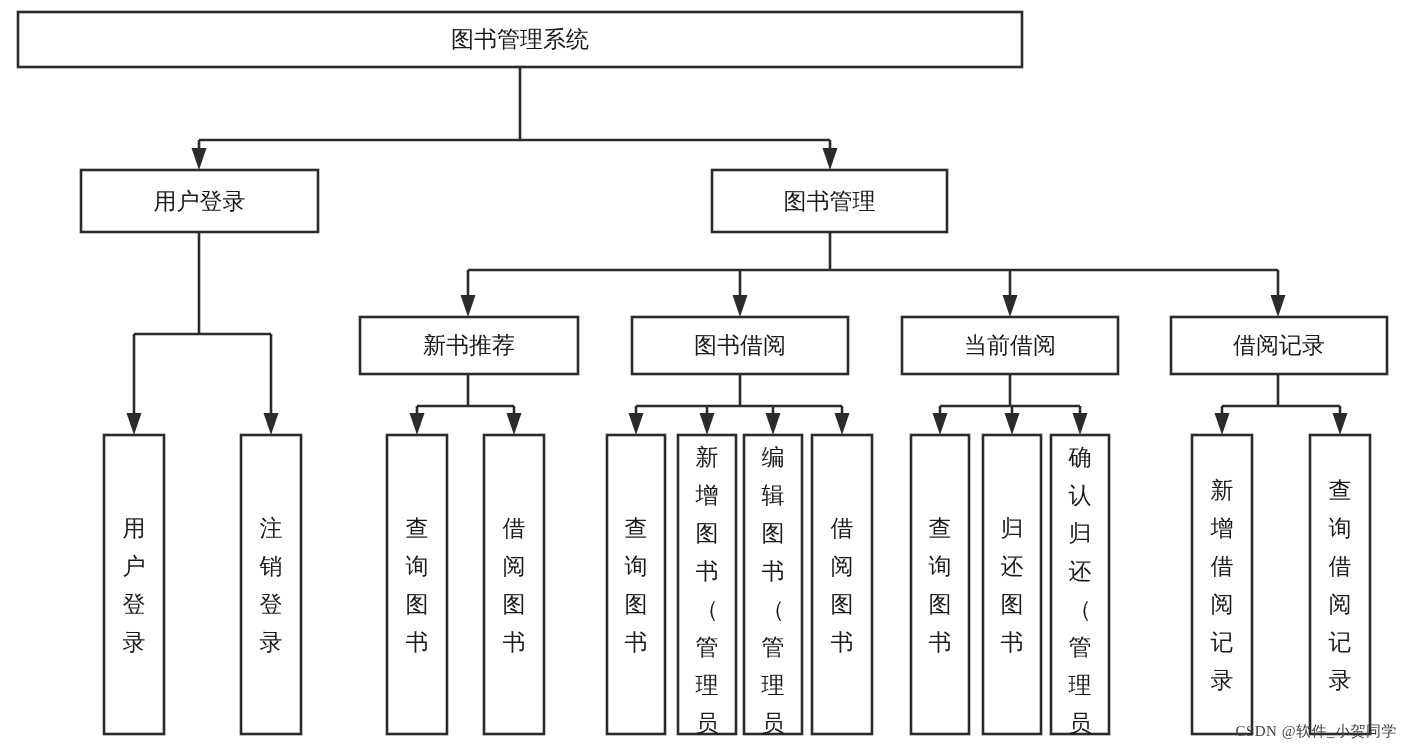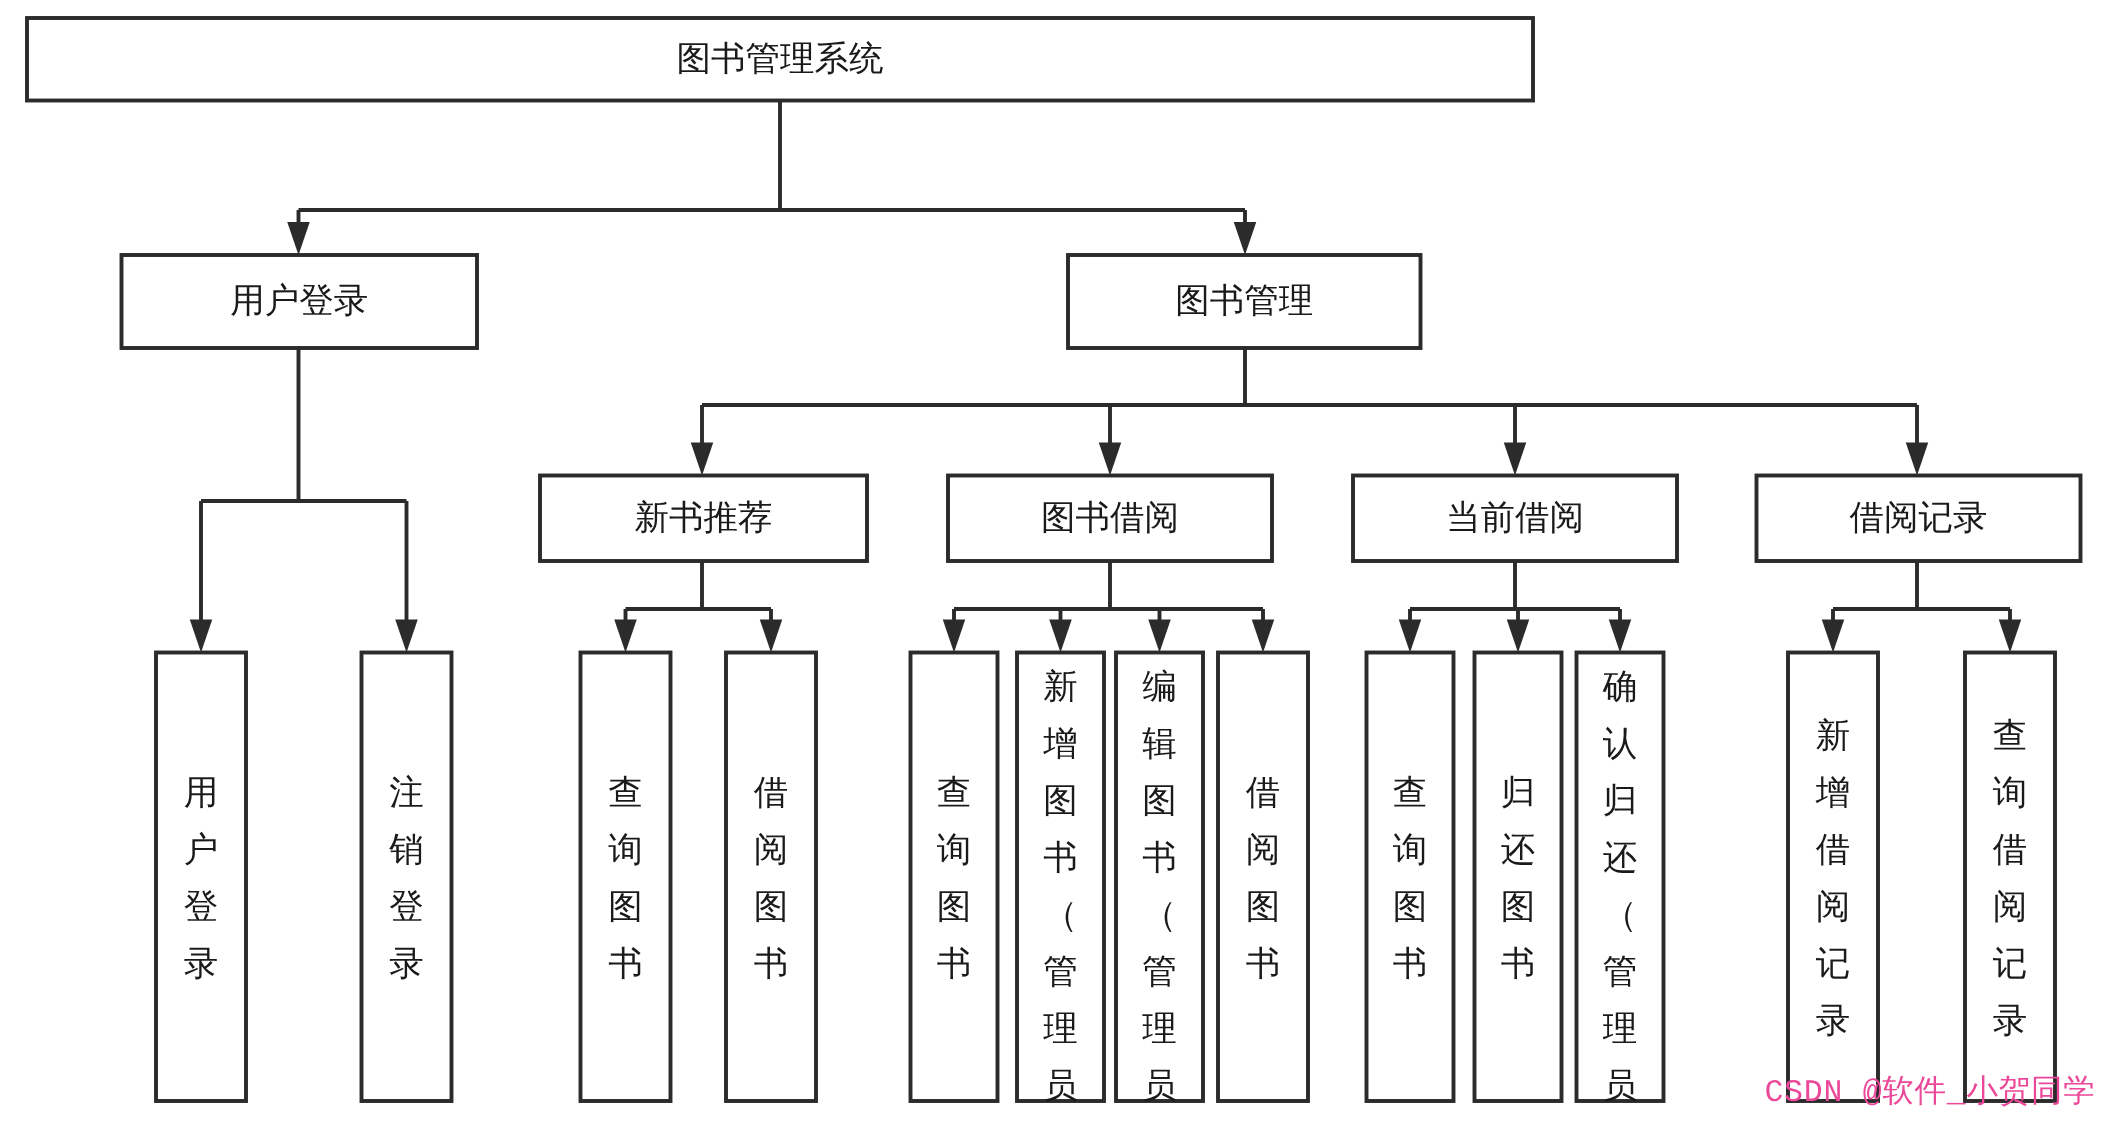--- a/index.html
+++ b/index.html
@@ -53,23 +53,23 @@
   .node-label-v {
     font-family: "DejaVu Sans", "Liberation Sans", sans-serif;
     font-size: 23px;
     fill: #1a1a1a;
     text-anchor: middle;
   }
   .watermark {
     position: absolute;
     right: 8px;
     bottom: 6px;
-    font-family: Liberation Mono, monospace;
-    font-size: 21px;
-    color: #ec4899;
+    font-family: Liberation Serif, serif;
+    font-size: 15px;
+    color: #404040;
     letter-spacing: 0.5px;
     user-select: none;
   }
 </style>
 </head>
 <body>
 
 <div id="diagram-root">
   <svg class="diagram" viewBox="0 0 1405 747" xmlns="http://www.w3.org/2000/svg">
     <g id="connector-layer">

